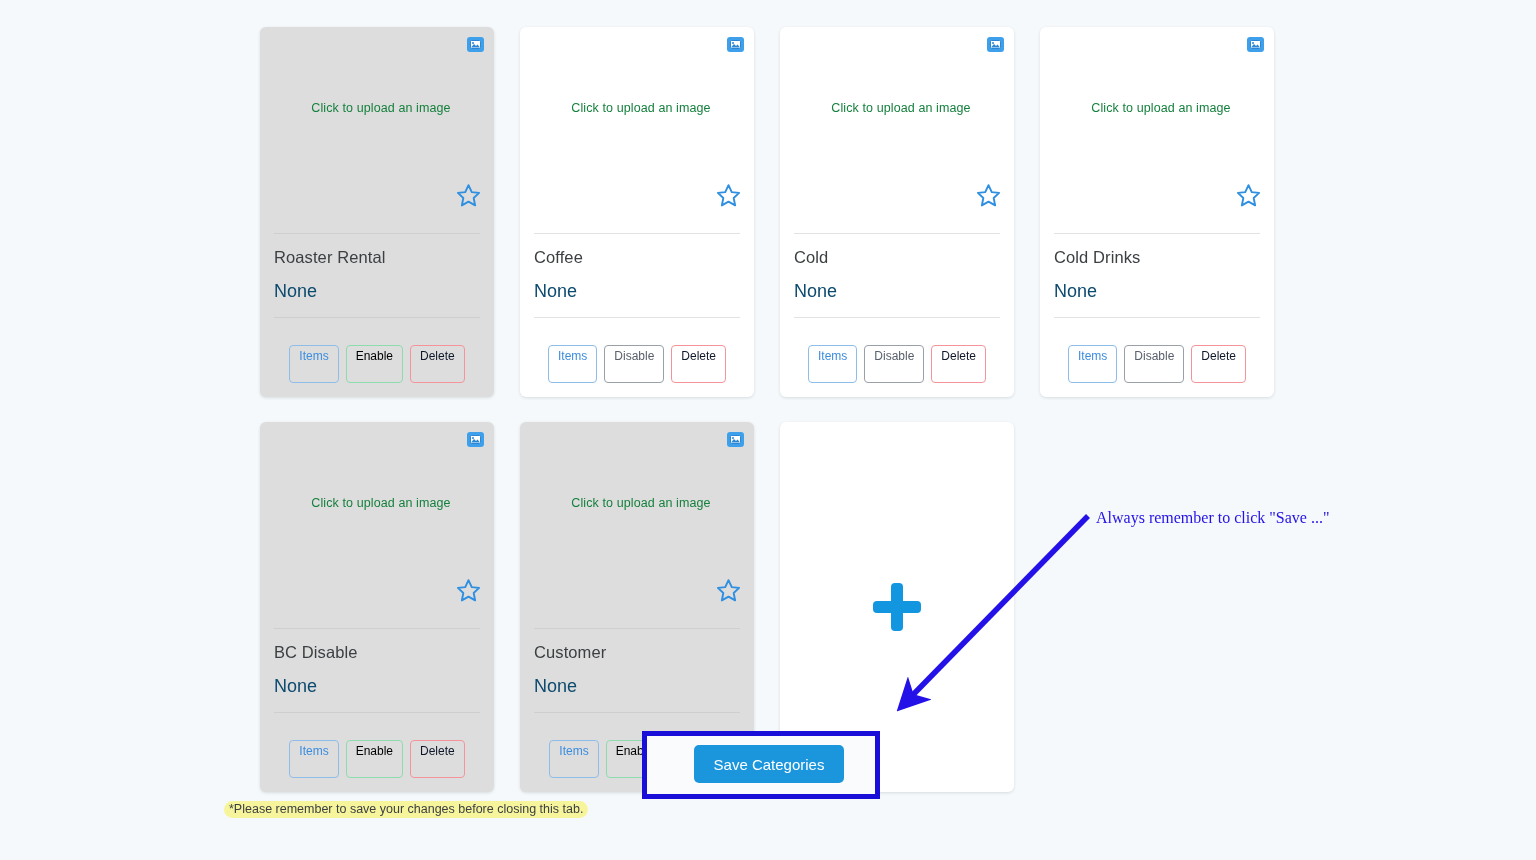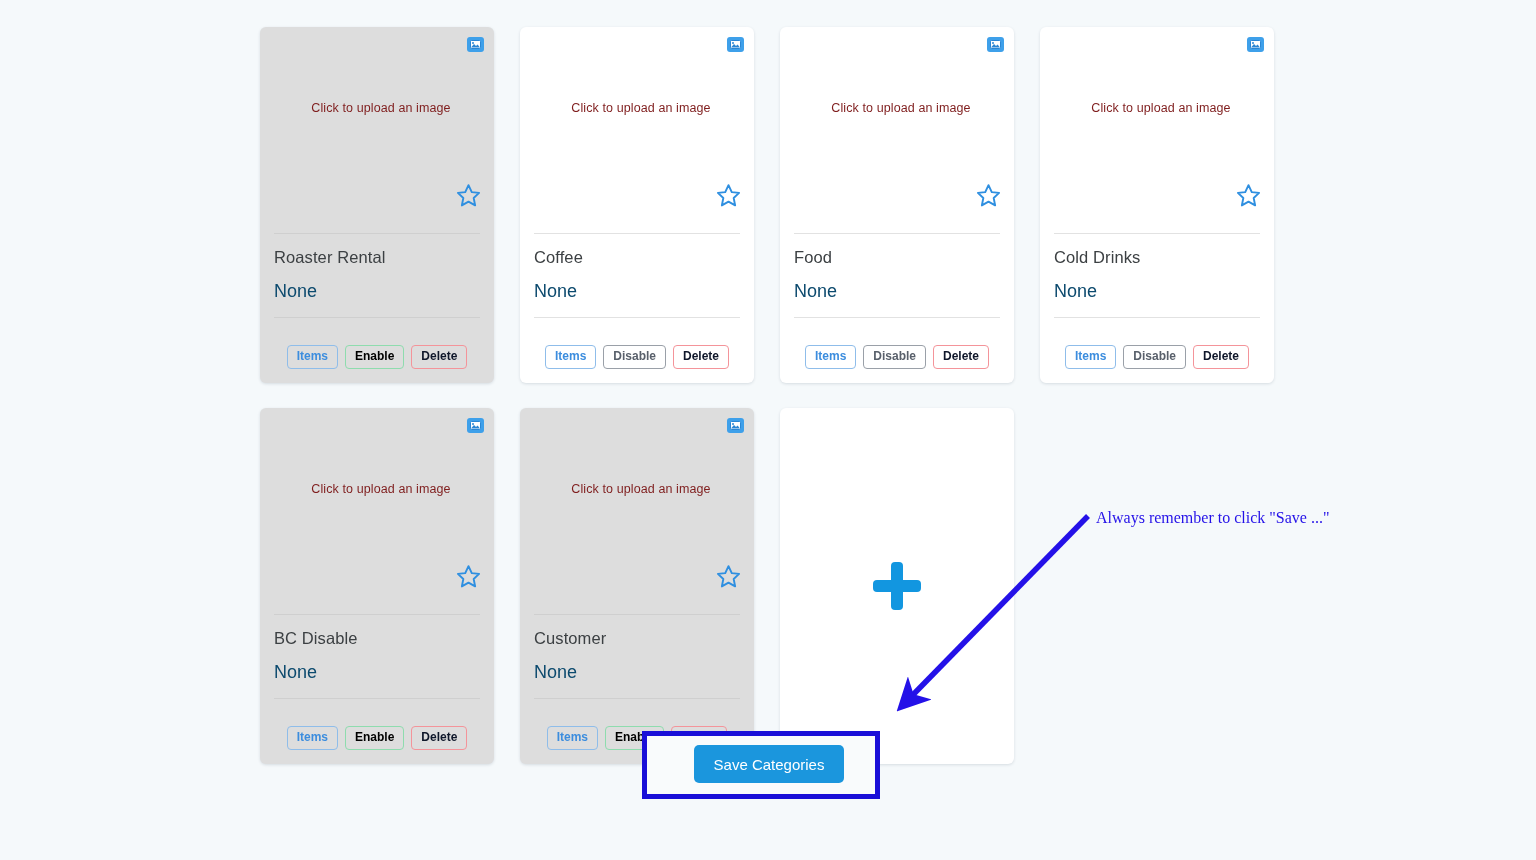--- a/index.html
+++ b/index.html
@@ -72,21 +72,21 @@
   }
   .upload-badge svg { display:block; }
 
   .upload-text {
     position: absolute;
     top: 74px;
     left: 8px;
     right: 0;
     text-align: center;
     font-size: 12.5px;
-    color: #7f1d1d;
+    color: #15803d;
     letter-spacing: .1px;
   }
 
   .star {
     position: absolute;
     right: 12px;
     bottom: 8px;
     width: 27px;
     height: 27px;
     cursor: pointer;
@@ -116,27 +116,26 @@
 
   .card-actions {
     display: flex;
     justify-content: center;
     gap: 7px;
     padding: 11px 0 14px 0;
   }
   .btn {
     font-size: 12px;
     font-family: "Liberation Sans", sans-serif;
-    padding: 3px 9px 4px 9px;
+    padding: 3px 9px 18px 9px;
     border-radius: 4px;
     background: transparent;
     border: 1px solid;
     cursor: pointer;
     line-height: 15px;
-    font-weight: bold;
   }
   .btn-items   { color: #3c8dde; border-color: #8fbdea; }
   .btn-enable  { color: #000000; border-color: #8edcae; }
   .btn-disable { color: #59606b; border-color: #9aa0a8; }
   .btn-delete  { color: #0f172a; border-color: #f4949a; }
 
   
   .card-add {
     width: 234px;
     background: #ffffff;
@@ -291,21 +290,21 @@
                 <path d="M1 7.5 L4 4 L6 6 L7.6 4.6 L10 7.5 Z" fill="#2b86d4"></path>
               </svg>
           </div>
           <div class="upload-text">Click to upload an image</div>
           <svg class="star" viewBox="0 0 24 24" fill="none" stroke="#2f8fe0" stroke-width="1.7" stroke-linejoin="round">
               <polygon points="12,2.8 14.9,9 21.4,9.7 16.6,14.2 17.9,20.8 12,17.5 6.1,20.8 7.4,14.2 2.6,9.7 9.1,9"></polygon>
             </svg>
         </div>
         <div class="card-body">
           <div class="divider"></div>
-          <div class="card-title">Food</div>
+          <div class="card-title">Cold</div>
           <div class="card-sub">None</div>
           <div class="divider"></div>
         </div>
         <div class="card-actions">
           <button class="btn btn-items">Items</button>
           <button class="btn btn-disable">Disable</button>
           <button class="btn btn-delete">Delete</button>
         </div>
       </div>
 
@@ -408,14 +407,15 @@
         <path d="M0,0 L6,3 L0,6 L1.6,3 Z" fill="#2411e8"></path>
       </marker>
     </defs>
     <line x1="208" y1="6" x2="22" y2="196" stroke="#2411e8" stroke-width="5.5" marker-end="url(#ah)"></line>
   </svg>
   <div class="annotation-text">Always remember to click "Save ..."</div>
 
   <div class="save-highlight"></div>
   <button class="save-button">Save Categories</button>
 
+  <div class="note">*Please remember to save your changes before closing this tab.</div>
 
 </div>
 
 </body></html>

